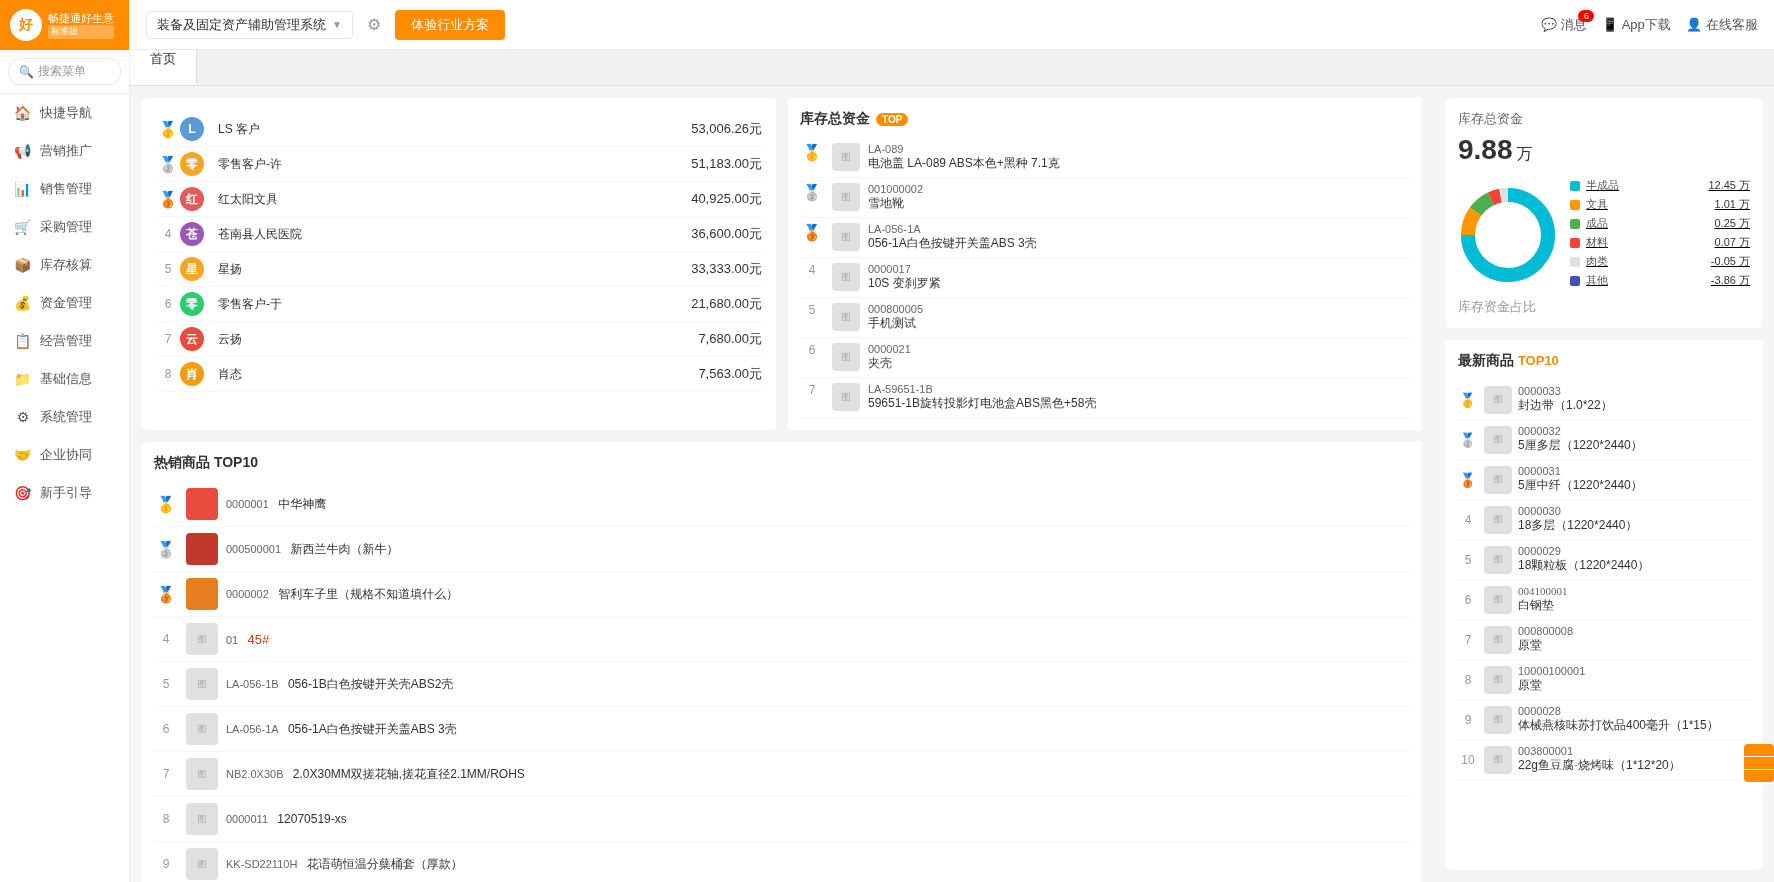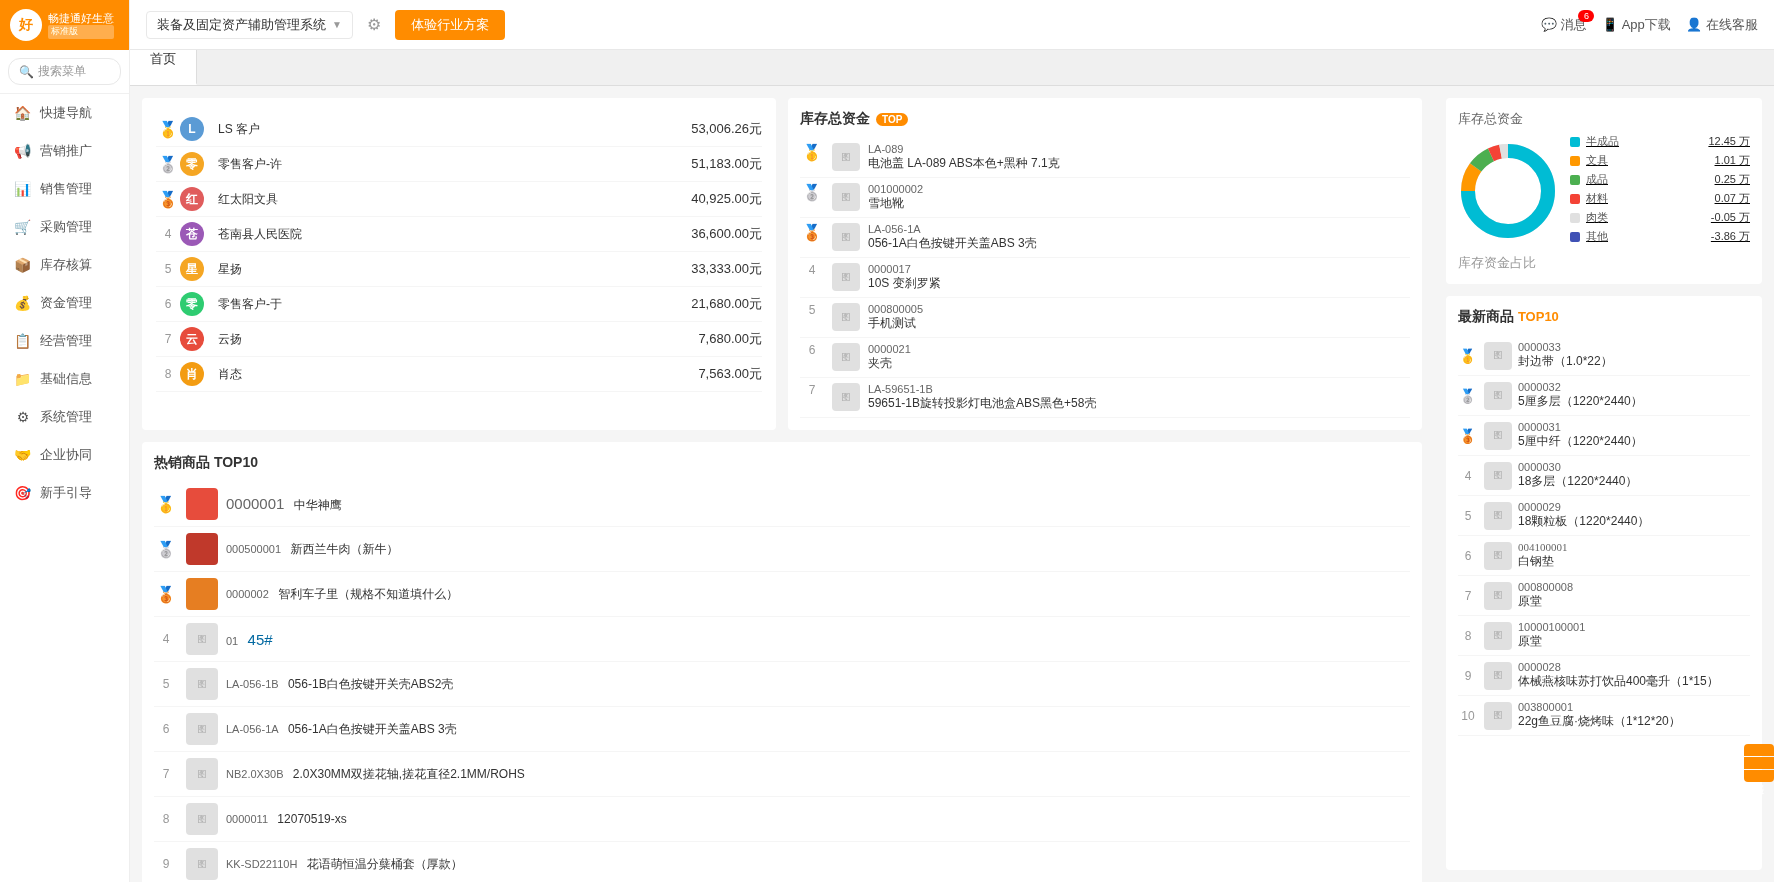--- a/index.html
+++ b/index.html
@@ -538,21 +538,21 @@
 
       <div class="panel">
         <div class="panel-title">
           <span>热销商品 TOP10</span>
         </div>
         <div id="hot-products-body">
             <div style="display: flex; align-items: center; padding: 6px 0px; border-bottom: 1px solid rgb(245, 245, 245); gap: 8px;">
       <div style="width:24px;text-align:center;font-size:16px;">🥇</div>
       <div style="width:32px;height:32px;background:#e74c3c;border-radius:4px;flex-shrink:0;"></div>
       <div>
-        <span style="color:#666;font-size:15px;margin-top:11px;">0000001</span>
+        <span style="color:#666;font-size:11px;margin-top:11px;">0000001</span>
         <span style="color:#333;font-size:12px;margin-left:6px;">中华神鹰</span>
       </div>
     </div>
             <div style="display: flex; align-items: center; padding: 6px 0px; border-bottom: 1px solid rgb(245, 245, 245); gap: 8px;">
       <div style="width:24px;text-align:center;font-size:16px;">🥈</div>
       <div style="width:32px;height:32px;background:#c0392b;border-radius:4px;flex-shrink:0;"></div>
       <div>
         <span style="color:#666;font-size:11px;">000500001</span>
         <span style="color:#333;font-size:12px;margin-left:6px;">新西兰牛肉（新牛）</span>
       </div>
@@ -563,21 +563,21 @@
       <div>
         <span style="color:#666;font-size:11px;">0000002</span>
         <span style="color:#333;font-size:12px;margin-left:6px;">智利车子里（规格不知道填什么）</span>
       </div>
     </div>
             <div style="display: flex; align-items: center; padding: 6px 0px; border-bottom: 1px solid rgb(245, 245, 245); gap: 8px;">
       <div style="width:24px;text-align:center;font-size:12px;"><span style="color:#999;font-size:12px;">4</span></div>
       <div style="width:32px;height:32px;background:#e0e0e0;border-radius:4px;flex-shrink:0;display:flex;align-items:center;justify-content:center;color:#aaa;font-size:9px;">图</div>
       <div>
         <span style="color:#666;font-size:11px;">01</span>
-        <span style="color:#0369a1;font-size:15px;margin-left:6px;margin-top:36px;">45#</span>
+        <span style="color:#c2410c;font-size:13px;margin-left:6px;margin-top:36px;">45#</span>
       </div>
     </div>
             <div style="display: flex; align-items: center; padding: 6px 0px; border-bottom: 1px solid rgb(245, 245, 245); gap: 8px;">
       <div style="width:24px;text-align:center;font-size:12px;"><span style="color:#999;font-size:12px;">5</span></div>
       <div style="width:32px;height:32px;background:#e0e0e0;border-radius:4px;flex-shrink:0;display:flex;align-items:center;justify-content:center;color:#aaa;font-size:9px;">图</div>
       <div>
         <span style="color:#666;font-size:11px;">LA-056-1B</span>
         <span style="color:#333;font-size:12px;margin-left:6px;">056-1B白色按键开关壳ABS2壳</span>
       </div>
     </div>
@@ -615,20 +615,24 @@
     </div>
           </div>
       </div>
 
     </div>
 
     <div class="content-right">
 
       <div class="inventory-panel">
         <div class="inventory-title">库存总资金</div>
+        <div class="inventory-total">
+          <span class="amount">9.88</span>
+          <span class="unit">万</span>
+        </div>
         <div class="inventory-chart-area">
           <div class="donut-container">
             <svg class="donut-svg" viewBox="0 0 100 100">
               <circle cx="50" cy="50" r="40" fill="none" stroke="#e0e0e0" stroke-width="14"></circle>
 
               <g id="donut-segments">
                   <path d="M 50 10 A 40 40 0 1 1 10 50.00000000000001" fill="none" stroke="#00bcd4" stroke-width="14"></path>
                   <path d="M 10 50.00000000000001 A 40 40 0 0 1 17.639320225002095 26.48858990830108" fill="none" stroke="#ff9800" stroke-width="14"></path>
                   <path d="M 17.639320225002095 26.48858990830108 A 40 40 0 0 1 32.968828337397085 13.806917901359228" fill="none" stroke="#4caf50" stroke-width="14"></path>
                   <path d="M 32.968828337397085 13.806917901359228 A 40 40 0 0 1 42.50474741657098 10.708509970852461" fill="none" stroke="#f44336" stroke-width="14"></path>

